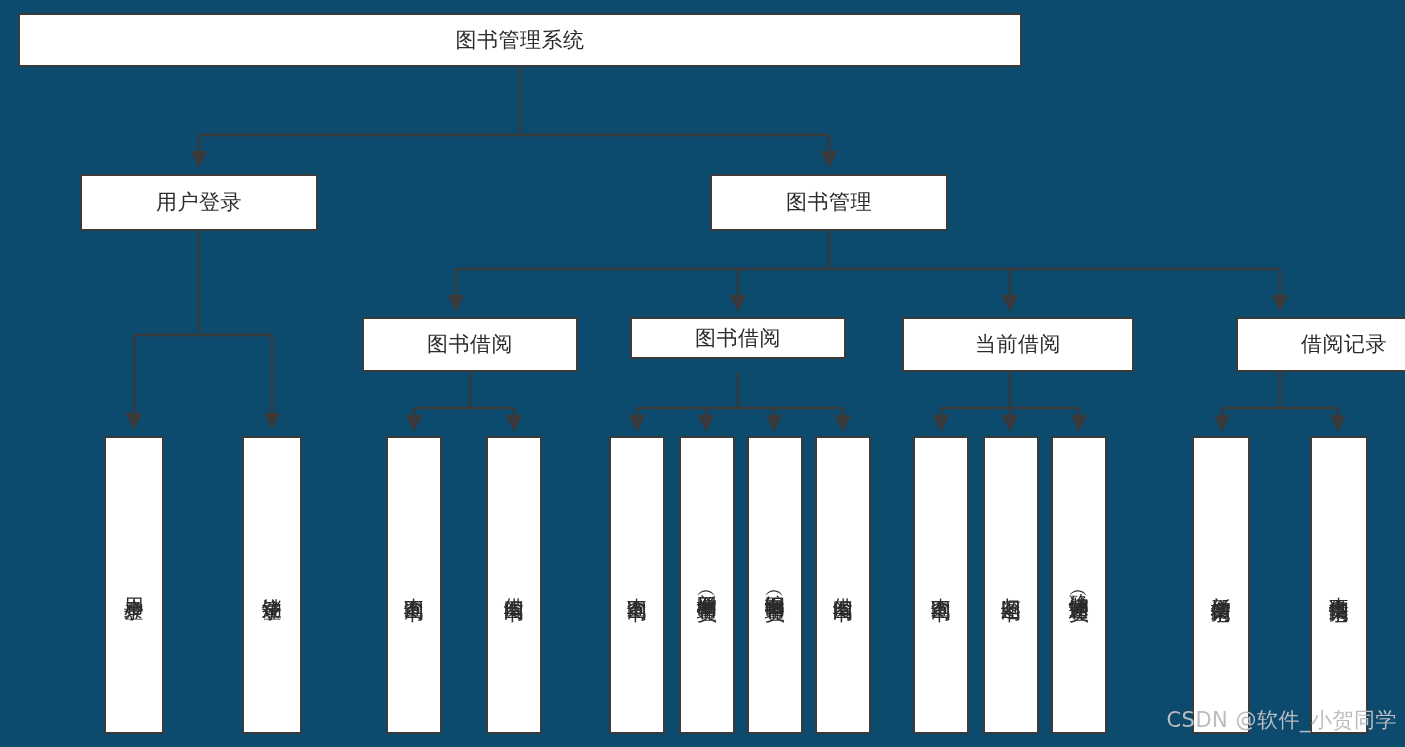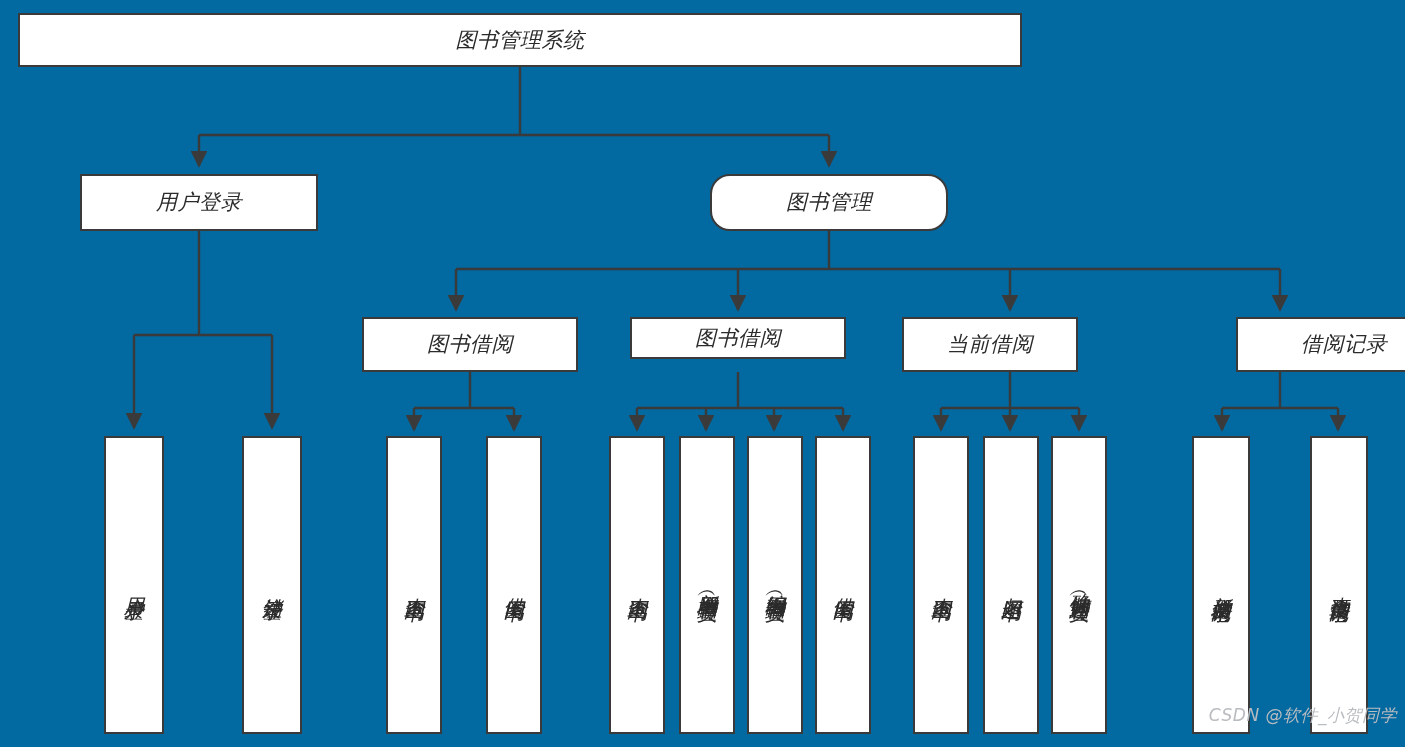--- a/index.html
+++ b/index.html
@@ -8,23 +8,22 @@
     padding: 0;
     background: #ffffff;
   }
   body {
     font-family: "DejaVu Sans", "Liberation Sans", sans-serif;
   }
   #canvas {
     position: relative;
     width: 1405px;
     height: 747px;
-    background: #0369a1;
+    background: #0c4a6e;
     overflow: hidden;
-    font-style: italic;
   }
   
   .node {
     position: absolute;
     box-sizing: border-box;
     background: #ffffff;
     border: 2px solid #3a3a3a;
     display: flex;
     align-items: center;
     justify-content: center;
@@ -59,22 +58,22 @@
     left: 0;
     top: 0;
     width: 1405px;
     height: 747px;
     pointer-events: none;
   }
   
   .watermark {
     position: absolute;
     right: 8px;
-    bottom: 20px;
-    font-size: 17px;
+    bottom: 13px;
+    font-size: 21px;
     color: #b9bcc0;
     letter-spacing: 0.5px;
     white-space: nowrap;
     font-family: "DejaVu Sans", "Liberation Sans", sans-serif;
     margin-left: 8px;
   }
 </style>
 </head>
 <body>
 
@@ -131,33 +130,33 @@
   </svg>
 
   <div class="node horiz" style="left:18px; top:13px; width:1004px; height:54px;">
     <span class="label">图书管理系统</span>
   </div>
 
   <div class="node horiz" style="left:80px; top:174px; width:238px; height:57px;">
     <span class="label">用户登录</span>
   </div>
 
-  <div class="node horiz" style="left:710px; top:174px; width:238px; height:57px;border-radius:20px;">
+  <div class="node horiz" style="left:710px; top:174px; width:238px; height:57px;">
     <span class="label">图书管理</span>
   </div>
 
   <div class="node horiz" style="left:362px; top:317px; width:216px; height:55px;">
     <span class="label">图书借阅</span>
   </div>
 
   <div class="node horiz" style="left:630px; top:317px; width:216px; height:42px;">
     <span class="label">图书借阅</span>
   </div>
 
-  <div class="node horiz" style="left:902px; top:317px; width:176px; height:55px;">
+  <div class="node horiz" style="left:902px; top:317px; width:232px; height:55px;">
     <span class="label">当前借阅</span>
   </div>
 
   <div class="node horiz" style="left:1236px; top:317px; width:216px; height:55px;">
     <span class="label">借阅记录</span>
   </div>
 
   <div class="node vert" style="left:104px; top:436px; width:60px; height:298px;">
     <span class="label">用户登录</span>
   </div>

